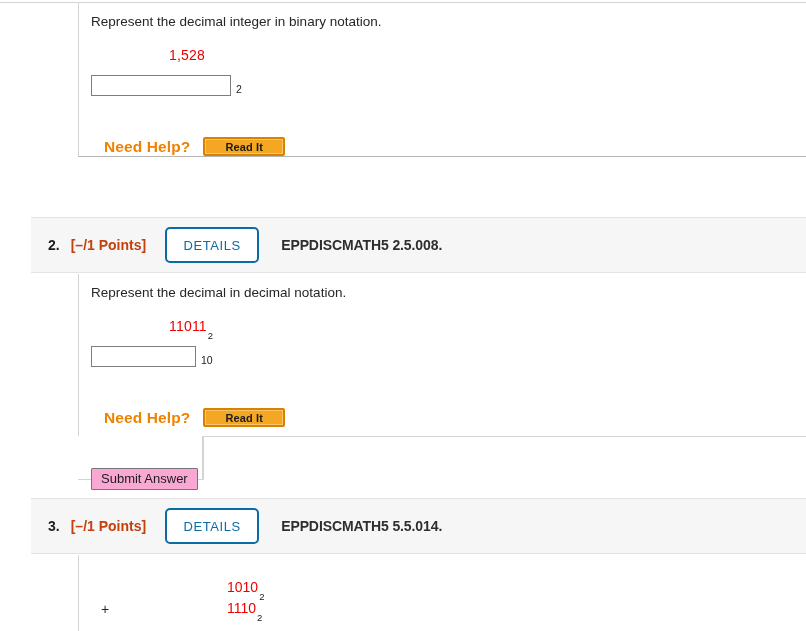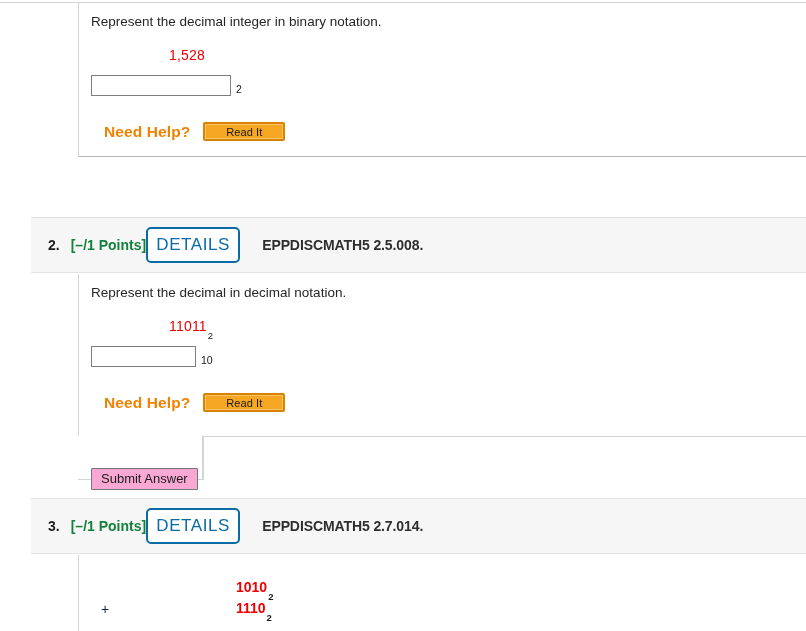--- a/index.html
+++ b/index.html
@@ -84,21 +84,21 @@
   .ansbase {
     font-size: 10.5px;
     color: #1a1a1a;
     margin-left: 5px;
     position: relative;
     top: -1px;
   }
 
   
   .needhelp-row {
-    margin-top: 26px;
+    margin-top: 41px;
     display: flex;
     align-items: center;
     padding-left: 13px;
   }
   .needhelp-label {
     color: #ef8200;
     font-weight: bold;
     font-size: 15.5px;
     letter-spacing: 0.1px;
   }
@@ -110,21 +110,21 @@
     border: 2px solid #d98200;
     border-radius: 2px;
     display: flex;
     align-items: center;
     justify-content: center;
     box-shadow: inset 0 0 0 1px #f9c46a;
     cursor: pointer;
   }
   .readit-label {
     font-size: 11px;
-    font-weight: normal;
+    font-weight: bold;
     color: #1a1a1a;
     letter-spacing: 0.1px;
   }
 
   
   .submit-wrap {
     position: absolute;
     left: 78px;
     top: 436px;
     width: 125px;
@@ -175,30 +175,31 @@
   }
   .q-num {
     font-size: 14px;
     font-weight: bold;
     color: #1c1c1c;
     margin-right: 11px;
   }
   .q-points {
     font-size: 14px;
     font-weight: bold;
-    color: #15803d;
+    color: #c2410c;
+    margin-right: 19px;
   }
   .details-btn {
     width: 94px;
     height: 36px;
     border: 2px solid #0b6ba4;
     border-radius: 5px;
     background: #ffffff;
     color: #0b6ba4;
-    font-size: 17px;
+    font-size: 13px;
     letter-spacing: 0.6px;
     display: flex;
     align-items: center;
     justify-content: center;
     cursor: pointer;
     font-family: "Liberation Sans", sans-serif;
   }
   .q-code {
     margin-left: 22px;
     font-size: 14px;
@@ -220,24 +221,23 @@
   }
   .arith-op {
     position: absolute;
     left: 10px;
     top: 1px;
     color: #1a2744;
     font-size: 14px;
   }
   .arith-val {
     position: absolute;
-    left: 145px;
+    left: 136px;
     color: #ee0000;
     font-size: 14px;
-    font-weight: bold;
   }
 
   .topborder {
     position: absolute;
     left: 0;
     top: 2px;
     right: 0;
     height: 1px;
     background: #d4d4d4;
   }
@@ -305,21 +305,21 @@
   <div class="submit-wrap"></div>
   <div class="submit-right"></div>
   <button class="submit-btn">Submit Answer</button>
 
   <div class="q-header" style="top:498px;">
     <span class="q-num">3.</span>
     <span class="q-points">[–/1 Points]</span>
     <div class="details-btn">
       <span>DETAILS</span>
     </div>
-    <span class="q-code">EPPDISCMATH5 2.7.014.</span>
+    <span class="q-code">EPPDISCMATH5 5.5.014.</span>
   </div>
 
   <div class="q-body" style="top:555px; height:76px;">
     <div class="q-inner">
 
       <div class="arith">
         <div class="arith-row">
           <span class="arith-val"><span>1010</span><span class="sub">2</span></span>
         </div>
         <div class="arith-row">

